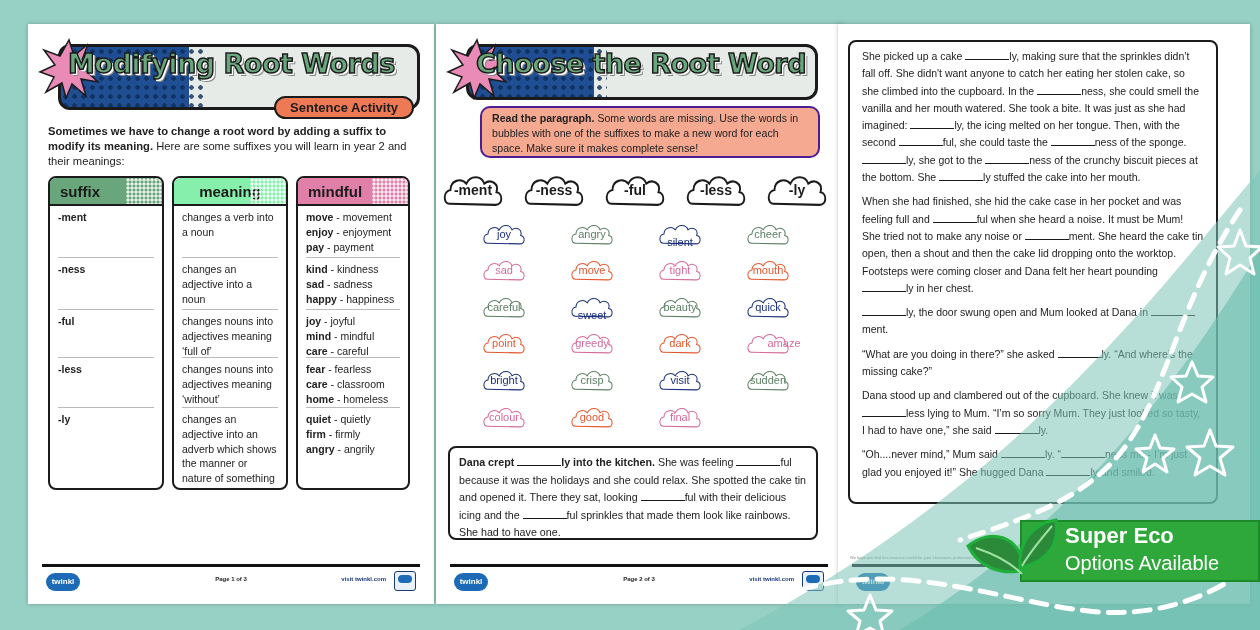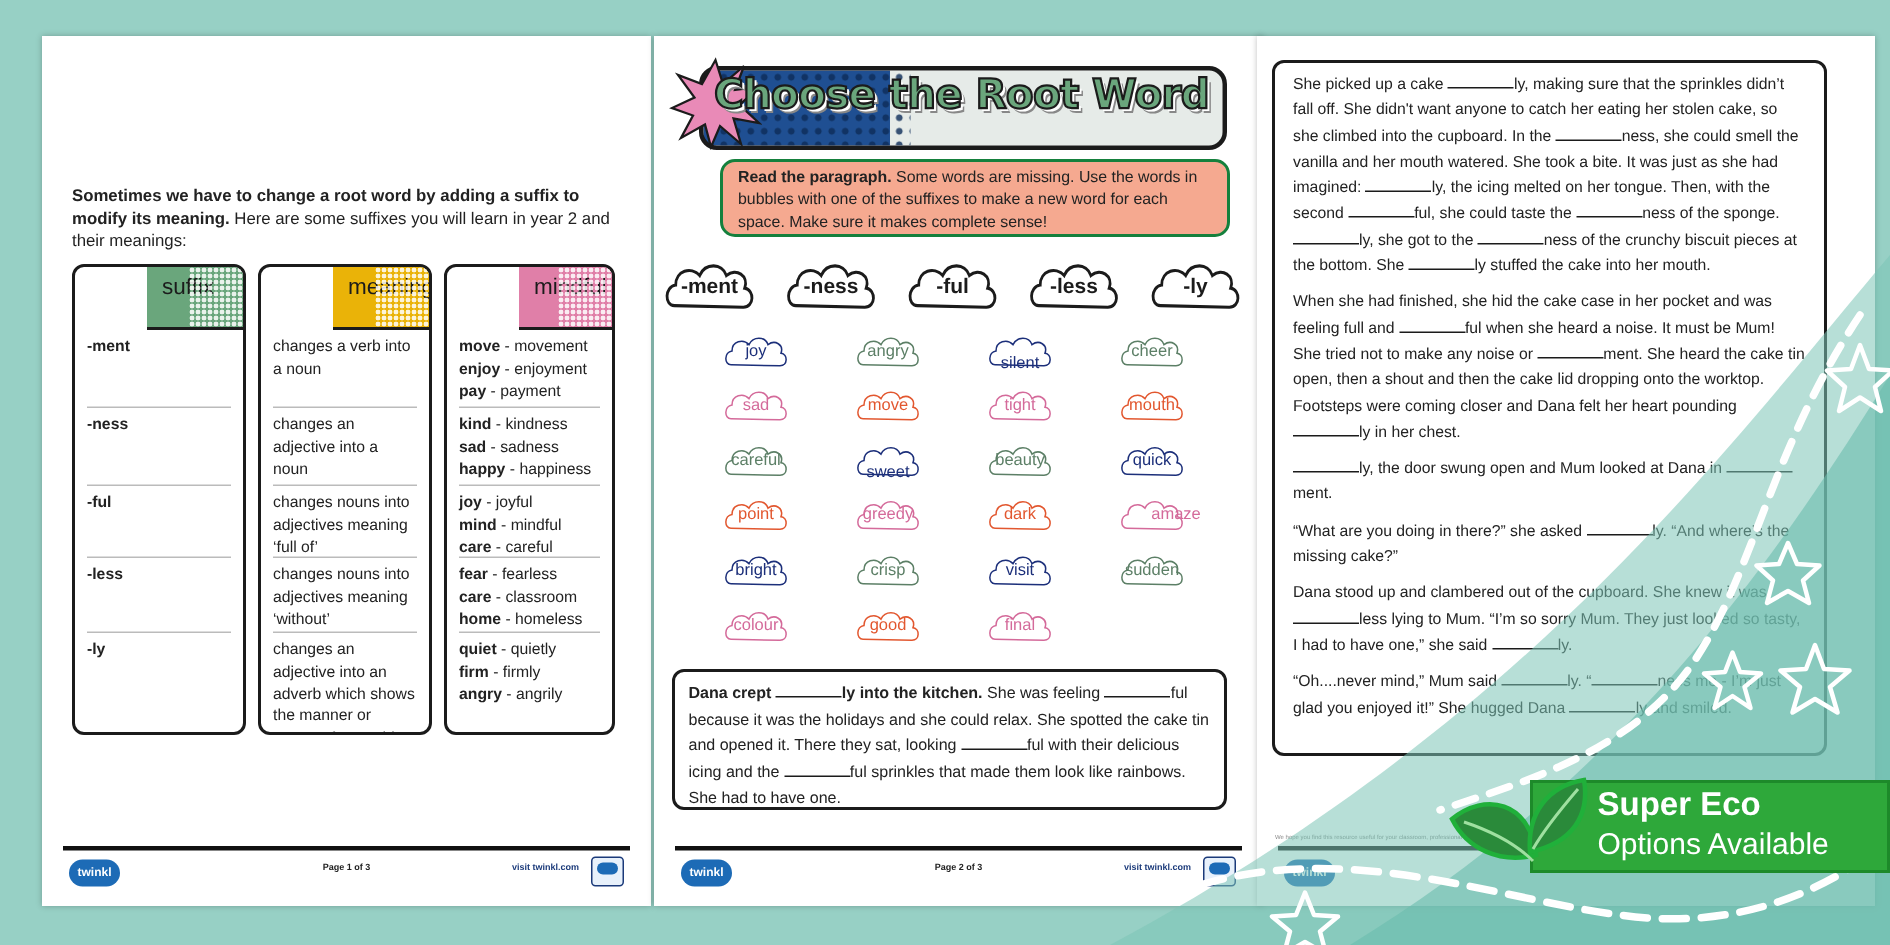--- a/index.html
+++ b/index.html
@@ -56,23 +56,23 @@
     font-family: "Liberation Sans", sans-serif; font-size: 11.2px; line-height: 15px;
   }
   .intro b { font-weight: bold; }
 
   
   .col {
     position: absolute; top: 152px; height: 314px;
     border: 2px solid #1b1b1b; border-radius: 8px; overflow: hidden;
   }
   .col-head {
-    height: 42px; border-bottom: 2px solid #1b1b1b; position: relative;
-    font-family: "Liberation Sans", sans-serif; font-weight: normal; font-size: 15px;
-    padding: 5px 10px; color: #1b1b1b; margin-left: 48px;
+    height: 28px; border-bottom: 2px solid #1b1b1b; position: relative;
+    font-family: "Liberation Sans", sans-serif; font-weight: bold; font-size: 15px;
+    padding: 5px 10px; color: #1b1b1b;
   }
   .col-head::after {
     content: ""; position: absolute; right: 0; top: 0; width: 36px; height: 100%;
     background-image: radial-gradient(rgba(255,255,255,.85) 1.4px, transparent 1.8px);
     background-size: 4px 4px;
   }
   .col-row {
     margin: 0 8px; border-bottom: 1px solid #bbb; padding: 4px 0 2px 0;
     font-family: "Liberation Sans", sans-serif; font-size: 10.5px; line-height: 14.8px;
   }
@@ -102,21 +102,21 @@
     position: absolute; right: 4px; top: 4px; width: 22px; height: 20px;
     border: 1px solid #1b3a7a; border-radius: 3px; background: #e8f1fb;
   }
   .badge::after {
     content:""; position:absolute; left:3px; top:3px; width:14px; height:8px; background:#1d6bb6; border-radius:5px;
   }
 
   
   .instruction {
     position: absolute; left: 44px; top: 82px; width: 340px; height: 52px;
-    background: #f5a990; border: 2px solid #15803d; border-radius: 10px;
+    background: #f5a990; border: 2px solid #4c1d95; border-radius: 10px;
     font-family: "Liberation Sans", sans-serif; font-size: 10.6px; line-height: 15px;
     padding: 3px 10px;
   }
   .suffix-row {
     position: absolute; left: 6px; top: 148px; width: 394px; height: 40px;
   }
   .cloud {
     position: absolute; display: flex; align-items: center; justify-content: center;
   }
   .cloud svg { position: absolute; left: 0; top: 0; width: 100%; height: 100%; overflow: visible; }
@@ -167,36 +167,44 @@
   .eco-line2 {
     position: absolute; left: 105px; top: 34px;
     font-family: "Liberation Sans", sans-serif; font-size: 20px; color: #fff;
   }
   .eco-leaf { position: absolute; left: 0; top: 0; width: 110px; height: 66px; }
 </style>
 </head>
 <body>
 
 <div class="page" id="page1">
+  <div class="banner">
+    <div class="panel"></div>
+    <svg class="burst" viewBox="0 0 62 62">
+      <polygon points="31,2 36,18 50,6 44,22 60,20 47,32 60,44 43,41 48,58 34,46 28,60 24,45 8,54 16,39 2,34 17,27 6,12 22,18" fill="#e98ab7" stroke="#1b1b1b" stroke-width="1.5"></polygon>
+    </svg>
+    <div class="banner-title">Modifying Root Words</div>
+    <div class="subtitle-pill">Sentence Activity</div>
+  </div>
 
   <div class="intro">
     <b>Sometimes we have to change a root word by adding a suffix to modify its meaning.</b><span> Here are some suffixes you will learn in year 2 and their meanings:</span>
   </div>
 
   <div class="col" style="left:20px; width:116px;">
     <div class="col-head" style="background:#6aa67c;">suffix</div>
     <div class="col-row" style="height:52px;"><b>-ment</b></div>
     <div class="col-row" style="height:52px;"><b>-ness</b></div>
     <div class="col-row" style="height:48px;"><b>-ful</b></div>
     <div class="col-row" style="height:50px;"><b>-less</b></div>
     <div class="col-row" style="height:70px;"><b>-ly</b></div>
   </div>
 
   <div class="col" style="left:144px; width:116px;">
-    <div class="col-head" style="background:#eab308; text-align:center;">meaning</div>
+    <div class="col-head" style="background:#86efac; text-align:center;">meaning</div>
     <div class="col-row" style="height:52px;">changes a verb into a noun</div>
     <div class="col-row" style="height:52px;">changes an adjective into a noun</div>
     <div class="col-row" style="height:48px;">changes nouns into adjectives meaning ‘full of’</div>
     <div class="col-row" style="height:50px;">changes nouns into adjectives meaning ‘without’</div>
     <div class="col-row" style="height:76px;">changes an adjective into an adverb which shows the manner or nature of something</div>
   </div>
 
   <div class="col" style="left:268px; width:114px;">
     <div class="col-head" style="background:#e07fa8;">mindful</div>
     <div class="col-row" style="height:52px;">

